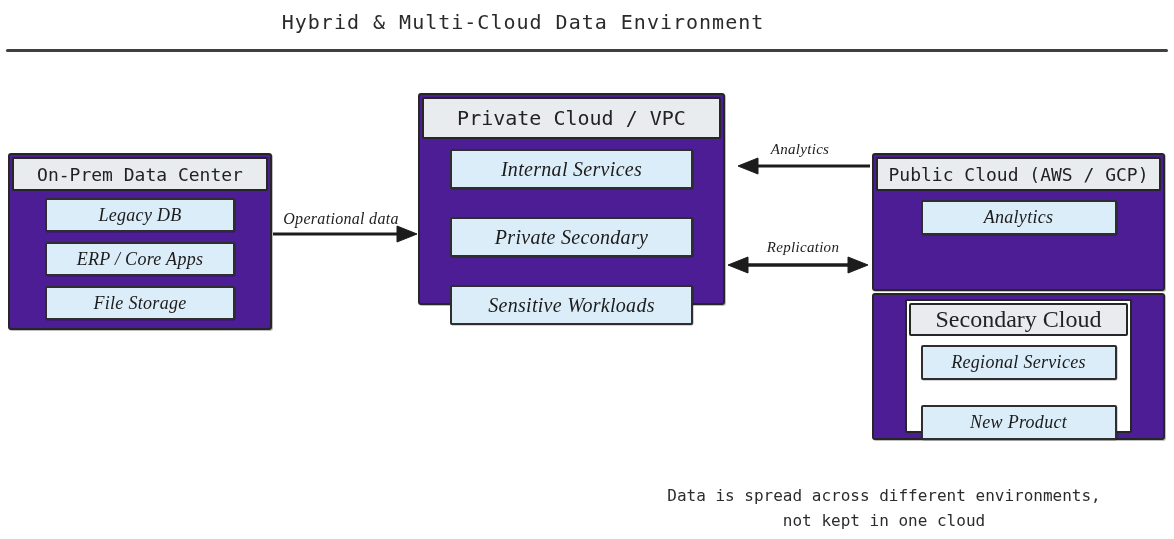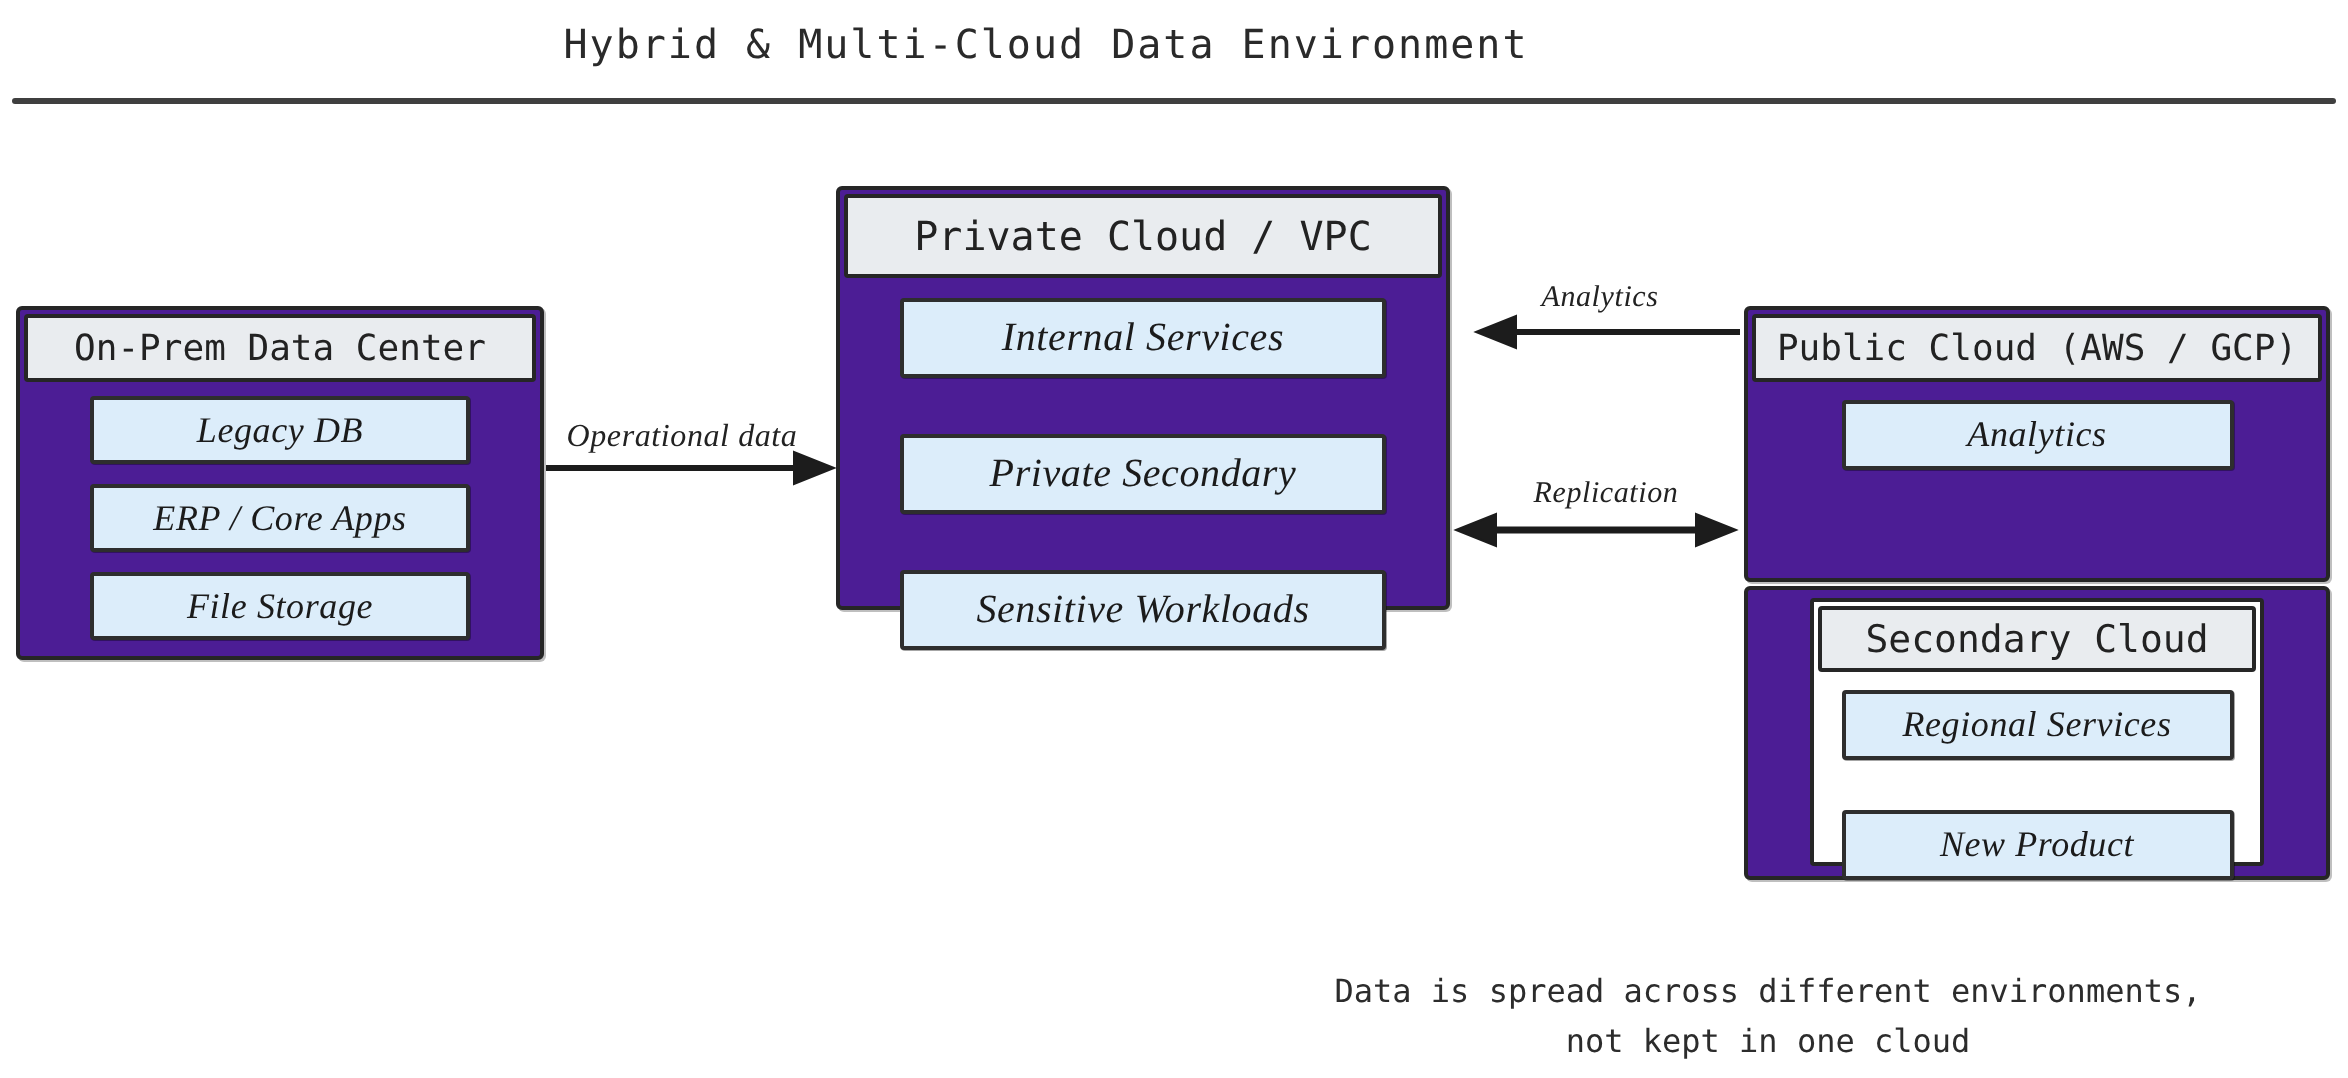--- a/index.html
+++ b/index.html
@@ -54,21 +54,21 @@
   #node-public{left:872px;top:153px;width:293px;height:138px;}
   #node-public .node-header{height:34px;font-size:18px;}
   #node-public .node-body{padding-top:9px;gap:8px;}
   #node-public .item{width:196px;height:35px;font-size:18px;}
   
   #node-secondary-wrap{left:872px;top:293px;width:293px;height:147px;}
   #node-secondary{
     position:absolute;left:31px;top:4px;width:227px;height:134px;
     background:#fff;border:2px solid var(--border);border-radius:2px;
   }
-  #node-secondary .node-header{height:33px;font-size:19px;margin:2px 2px 0 2px;}
+  #node-secondary .node-header{height:33px;font-size:24px;margin:2px 2px 0 2px;font-family:Liberation Serif, serif;}
   #node-secondary .node-body{padding-top:9px;gap:25px;}
   #node-secondary .item{width:196px;height:35px;font-size:18px;}
   
   #arrow-layer{position:absolute;left:0;top:0;width:1174px;height:539px;pointer-events:none;}
   .edge-label{
     position:absolute;transform:translateX(-50%);white-space:nowrap;
     font-size:16px;color:#222;
   }
   #label-operational{left:328px;top:210px;margin-left:13px;}
   #label-analytics{left:800px;top:141px;font-size:15px;}

